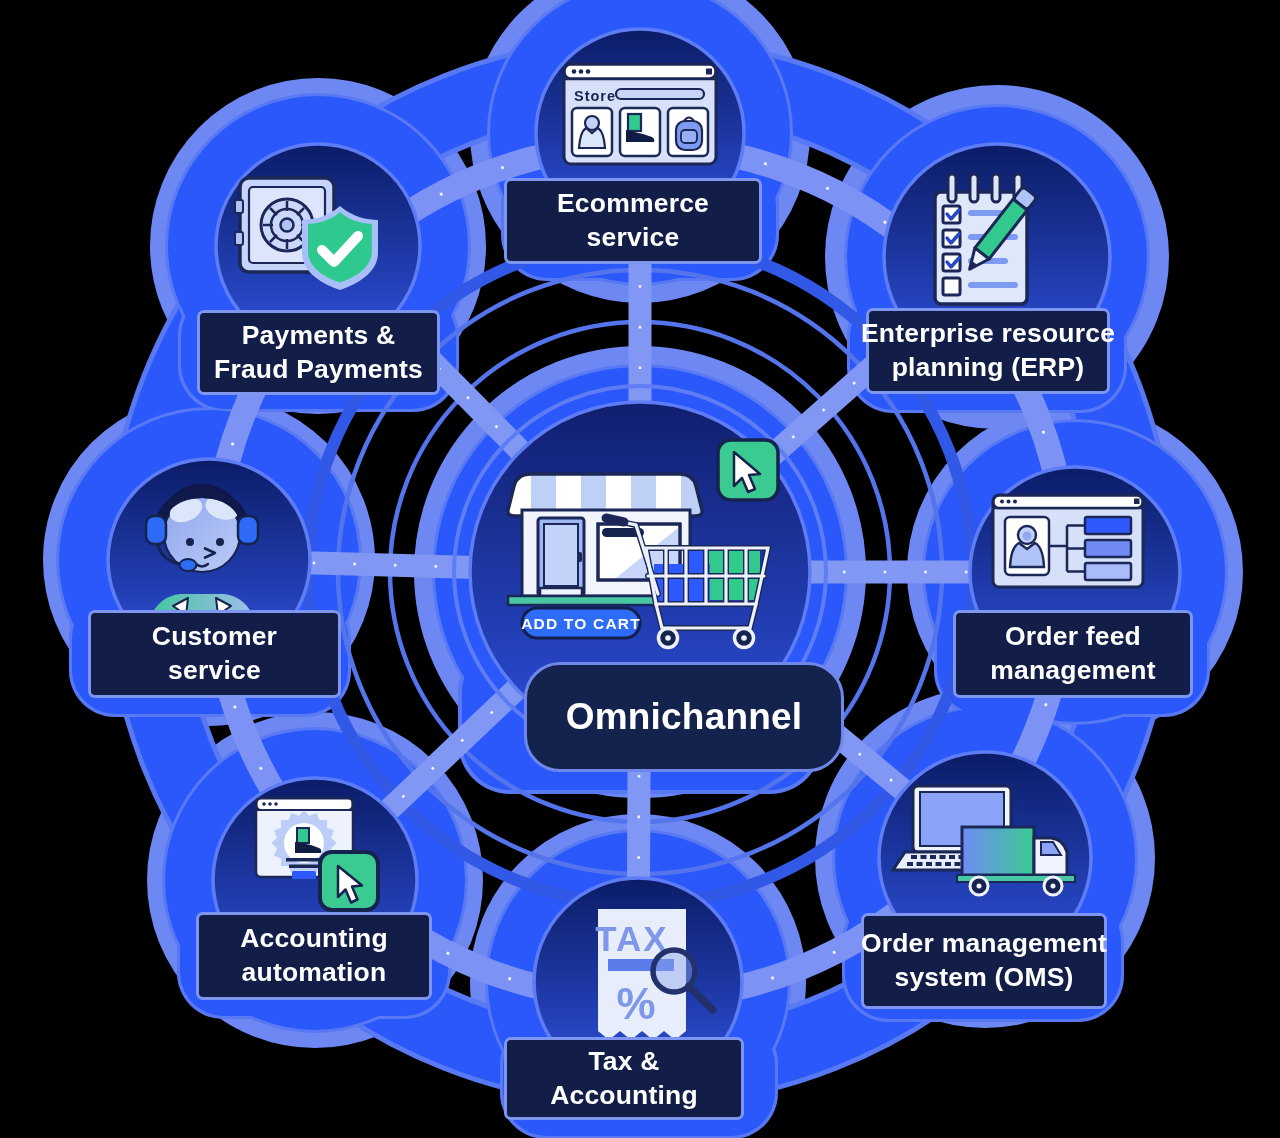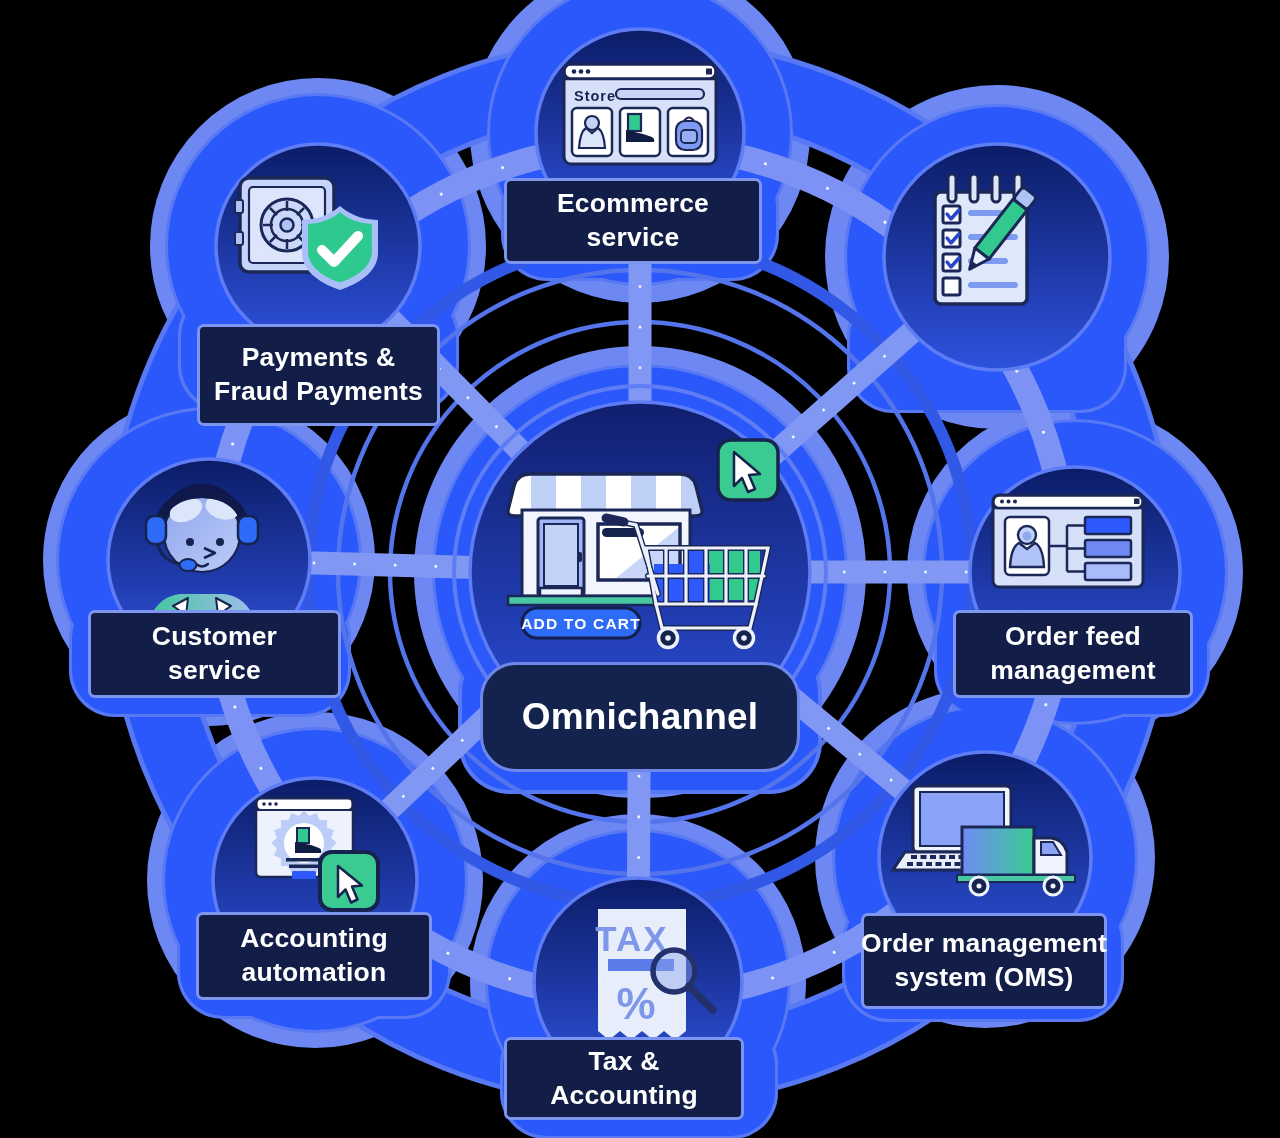--- a/index.html
+++ b/index.html
@@ -3,21 +3,21 @@
 <meta charset="utf-8">
 <style>
   html,body{margin:0;padding:0;background:#000;}
   #stage{position:relative;width:1280px;height:1138px;background:#000;overflow:hidden;
          font-family:"Liberation Sans",sans-serif;}
   #scene{position:absolute;left:0;top:0;}
   .pill{position:absolute;display:flex;flex-direction:column;align-items:center;justify-content:center;
         background:#121E48;border:3px solid #7E96F0;border-radius:7px;box-sizing:border-box;
         color:#fff;font-weight:bold;text-align:center;line-height:1.28;font-size:26.5px;letter-spacing:.2px;}
   .pill span{display:block;white-space:nowrap;}
-  #pill-center{border-radius:36px;font-size:37px;background:#14234E;border-color:#6F87E8;}
+  #pill-center{border-radius:36px;font-size:37px;background:#14234E;border-color:#6F87E8;margin-left:44px;}
   text{font-family:"Liberation Sans",sans-serif;font-weight:bold;}
 </style>
 </head>
 <body>
 
 <div id="stage">
 <svg id="scene" width="1280" height="1138" viewBox="0 0 1280 1138">
   <defs>
     <linearGradient id="gCircle" x1="0" y1="0" x2="0" y2="1">
       <stop offset="0" stop-color="#0B1C66"></stop>
@@ -397,37 +397,41 @@
 </svg>
 
 <div class="pill" id="pill-center" style="left:480px;top:662px;width:320px;height:110px">
   <span>Omnichannel</span>
 </div>
 
 <div class="pill" style="left:504px;top:178px;width:258px;height:86px">
   <span>Ecommerce</span>
       <span>service</span>
 </div>
+<div class="pill" style="left:866px;top:308px;width:244px;height:86px">
+  <span>Enterprise resource</span>
+      <span>planning (ERP)</span>
+</div>
 <div class="pill" style="left:953px;top:610px;width:240px;height:88px">
   <span>Order feed</span>
       <span>management</span>
 </div>
 <div class="pill" style="left:861px;top:913px;width:246px;height:96px">
   <span>Order management</span>
       <span>system (OMS)</span>
 </div>
 <div class="pill" style="left:504px;top:1037px;width:240px;height:83px">
   <span>Tax &amp;</span>
       <span>Accounting</span>
 </div>
 <div class="pill" style="left:196px;top:912px;width:236px;height:88px">
   <span>Accounting</span>
       <span>automation</span>
 </div>
 <div class="pill" style="left:88px;top:610px;width:253px;height:88px">
   <span>Customer</span>
       <span>service</span>
 </div>
-<div class="pill" style="left:197px;top:324px;width:243px;height:102px">
+<div class="pill" style="left:197px;top:310px;width:243px;height:85px">
   <span>Payments &amp;</span>
       <span>Fraud Payments</span>
 </div>
 </div>
 
 </body></html>

